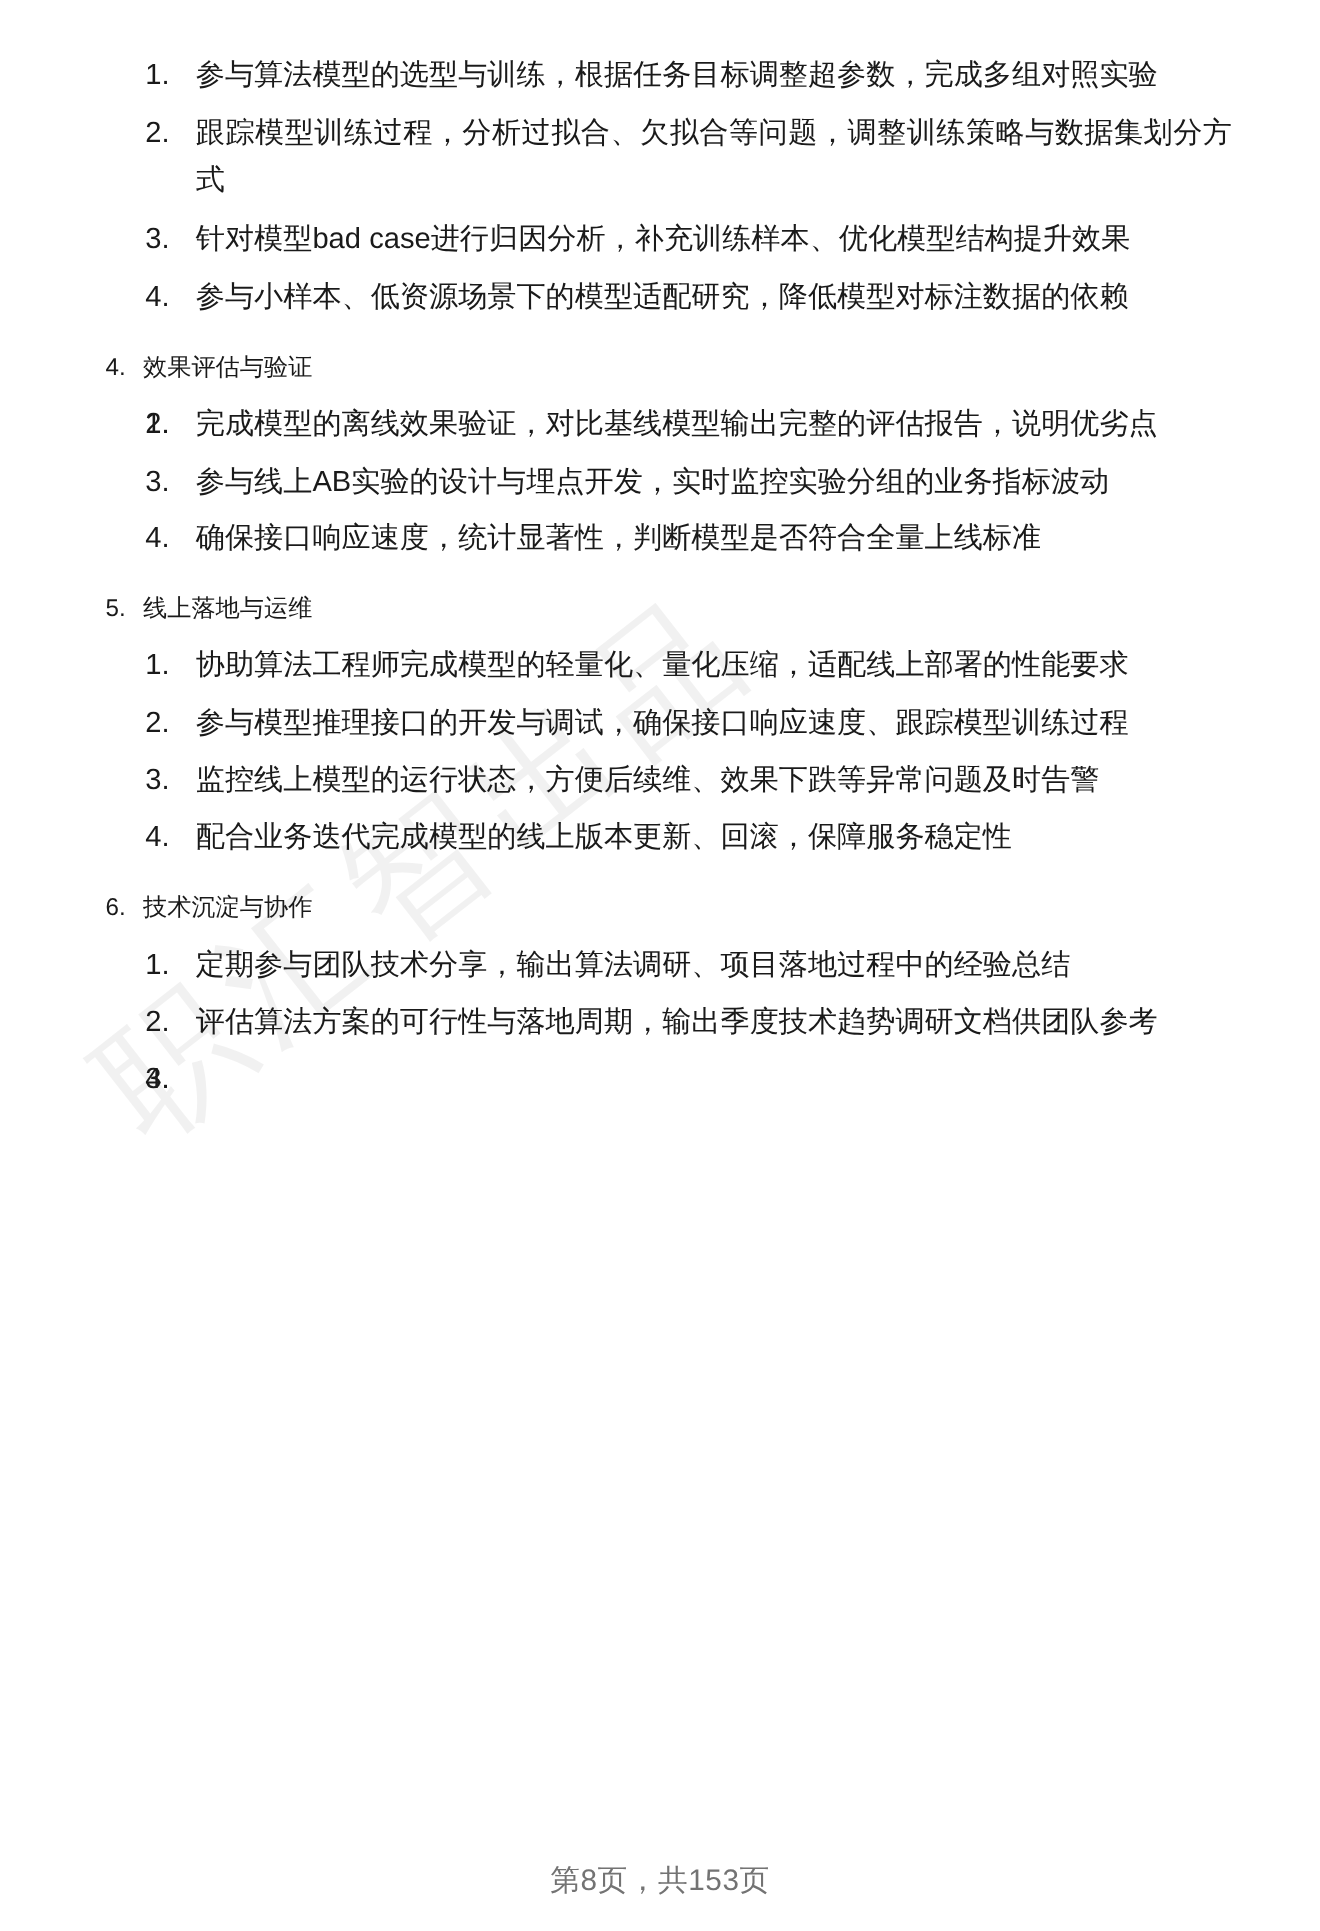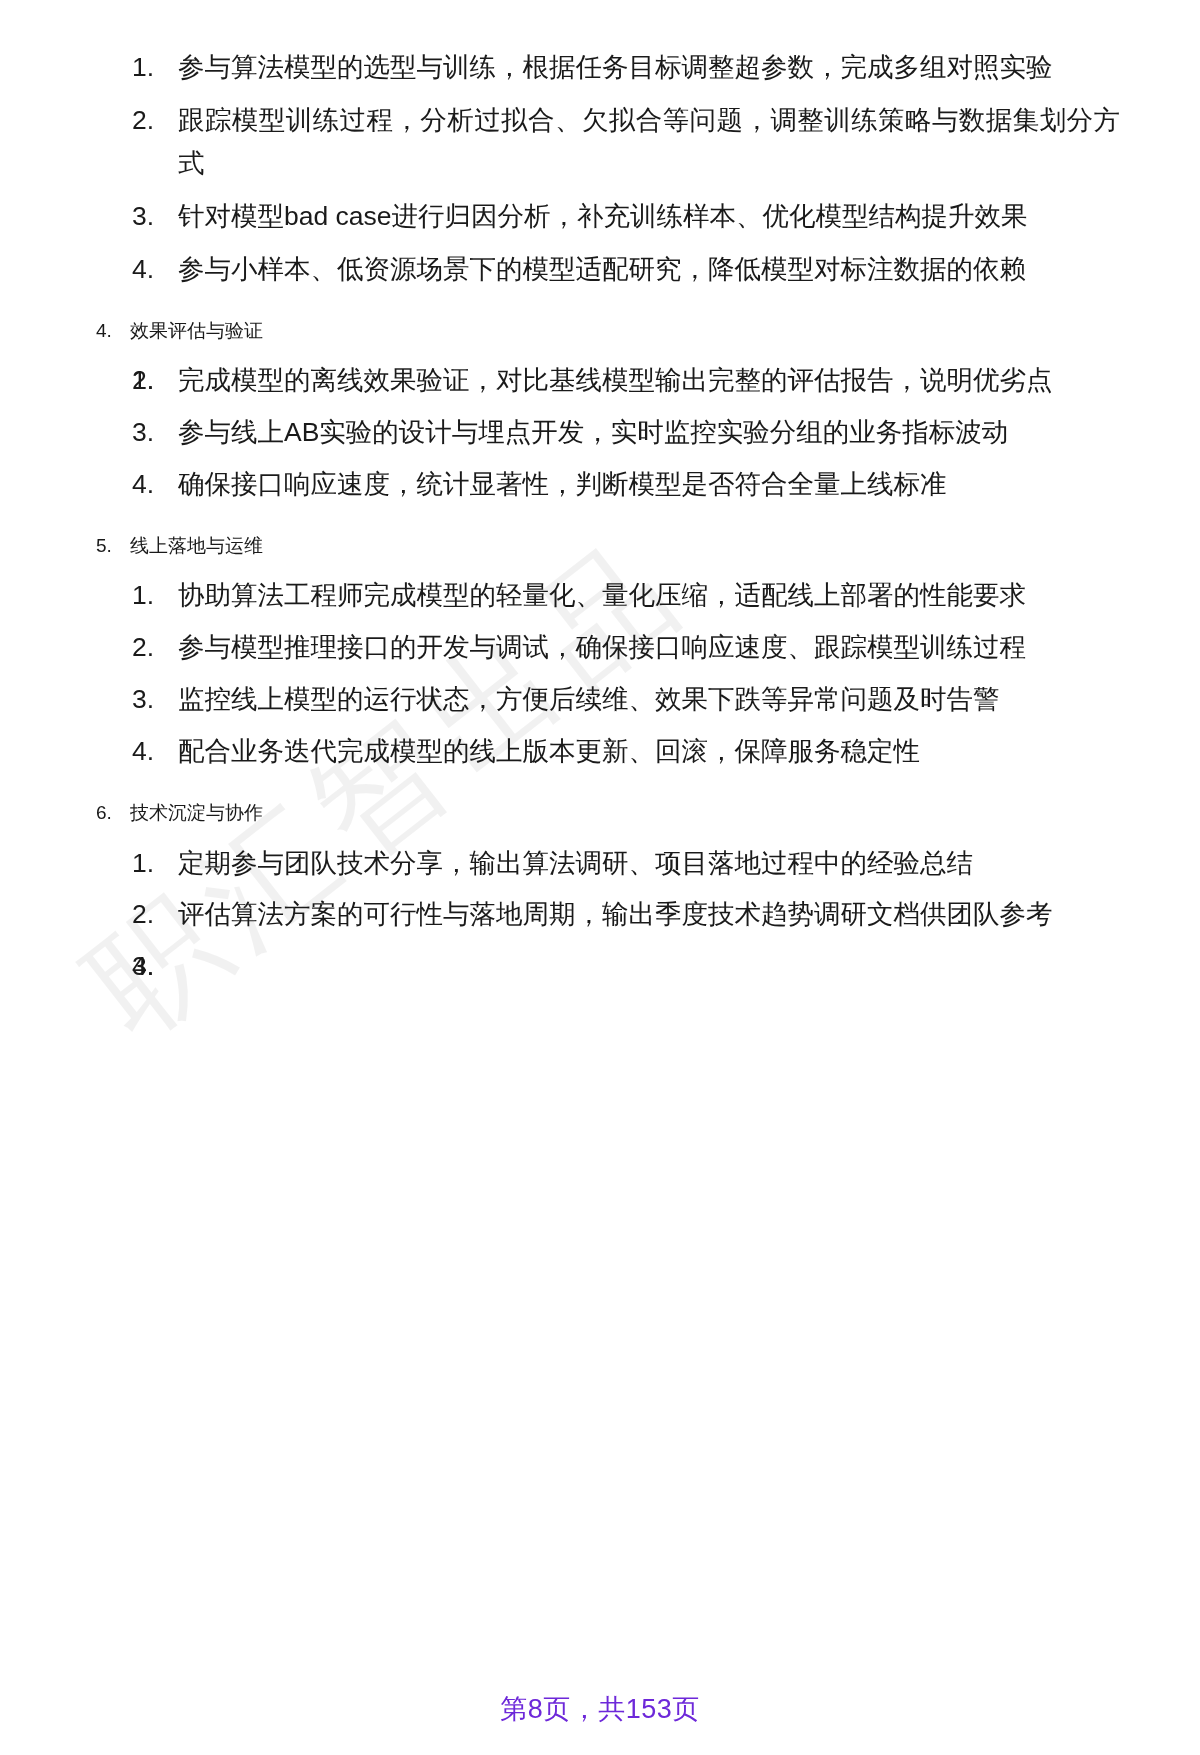--- a/index.html
+++ b/index.html
@@ -59,21 +59,21 @@
     list-style: none;
     margin: 0;
     padding: 0;
   }
   ol.level1 > li {
     position: relative;
     margin: 0 0 4px 0;
     padding-left: 0;
   }
   .sec-head {
-    font-size: 19px;
+    font-size: 22px;
     line-height: 1.5;
     color: #1a1a1a;
     padding-left: 16px;
     margin: 26px 0 14px 0;
     white-space: nowrap;
   }
   .sec-head .num {
     display: inline-block;
     min-width: 34px;
   }
@@ -110,21 +110,21 @@
     margin-top: 6px;
   }
 
   .footer {
     position: absolute;
     left: 0;
     bottom: 28px;
     width: 1200px;
     text-align: center;
     font-size: 27px;
-    color: #6d28d9;
+    color: #737373;
     letter-spacing: 0.5px;
   }
 </style>
 </head>
 <body>
 
 <div class="page">
 
   <div class="watermark">
     <div class="watermark-text">职汇智出品</div>

